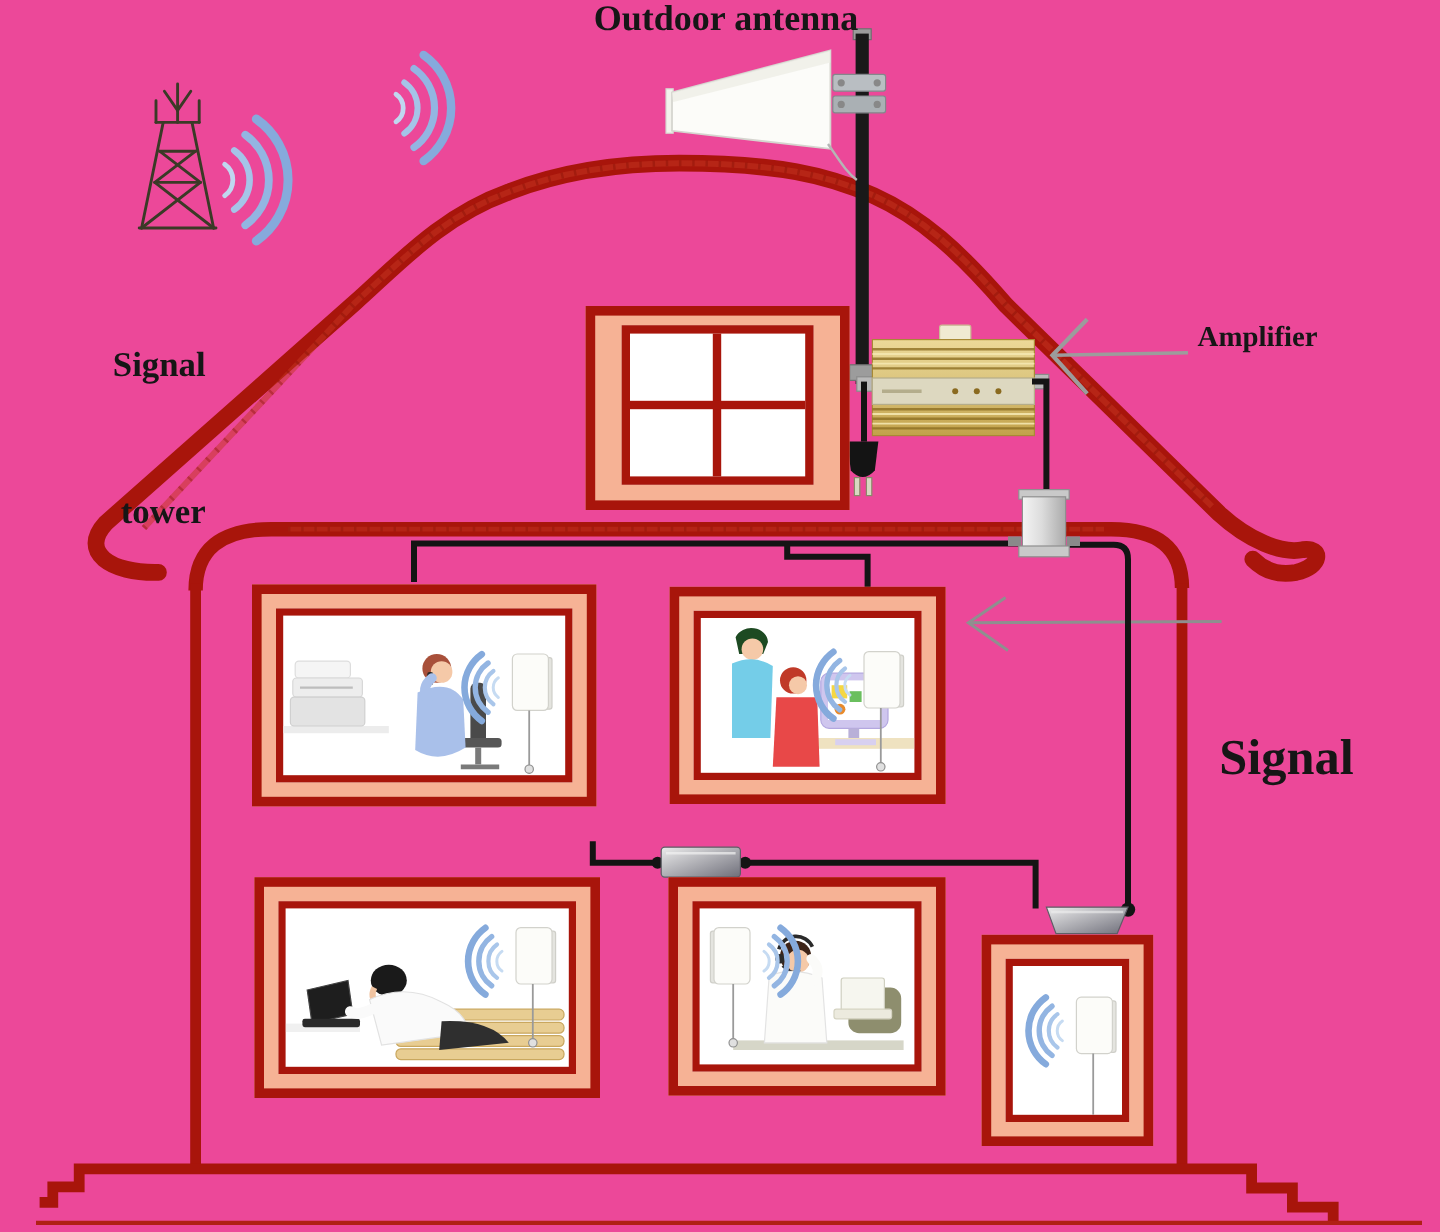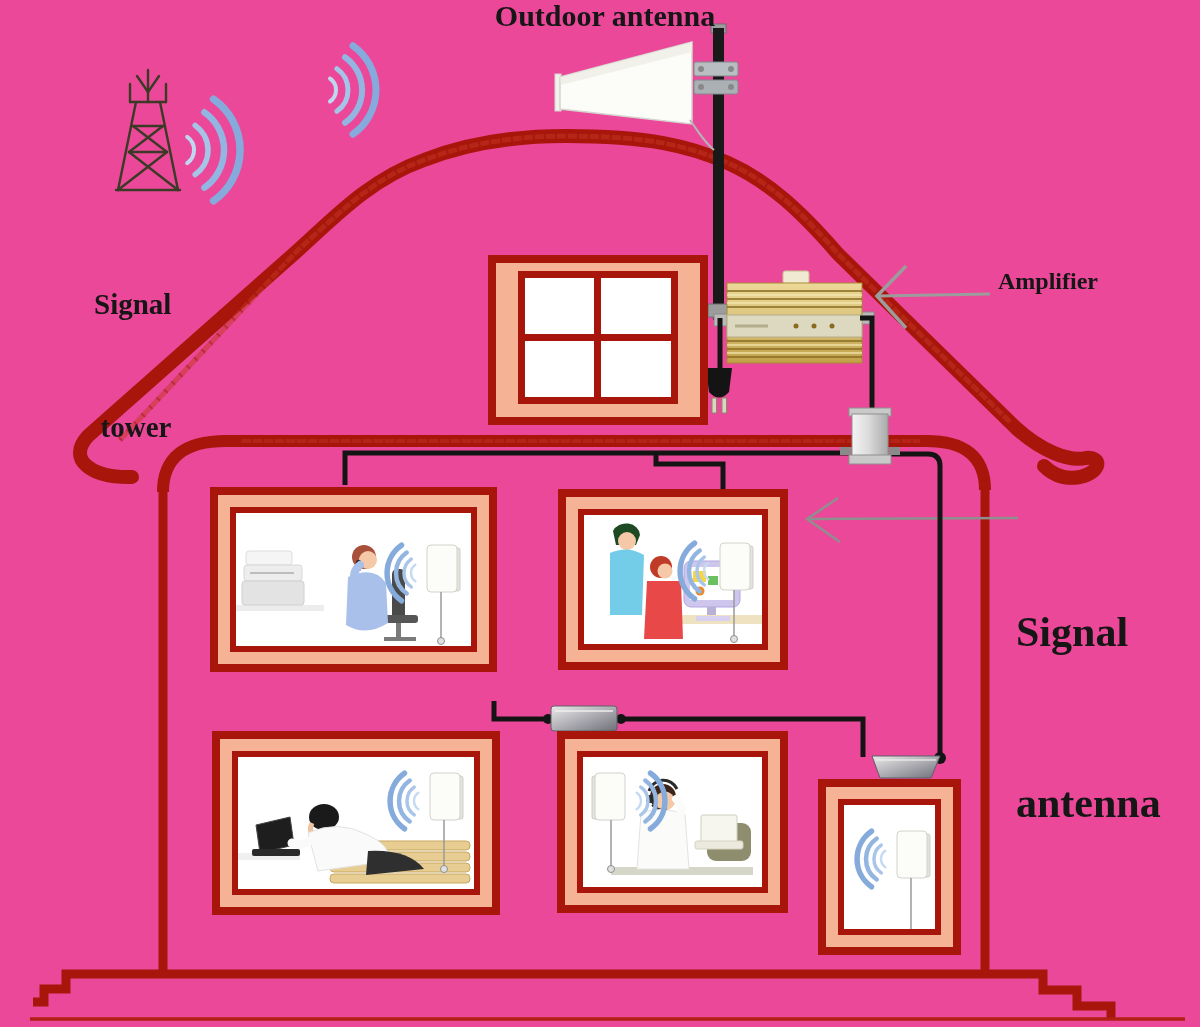--- a/index.html
+++ b/index.html
@@ -384,16 +384,15 @@
 
   <div class="lbl lbl-tower">
     <div>Signal</div>
     <div>tower</div>
   </div>
 
   <div class="lbl lbl-amplifier">Amplifier</div>
 
   <div class="lbl lbl-indoor">
     <div>Signal</div>
-    <div>antenna</div>
   </div>
 
 </div>
 
 </body></html>

